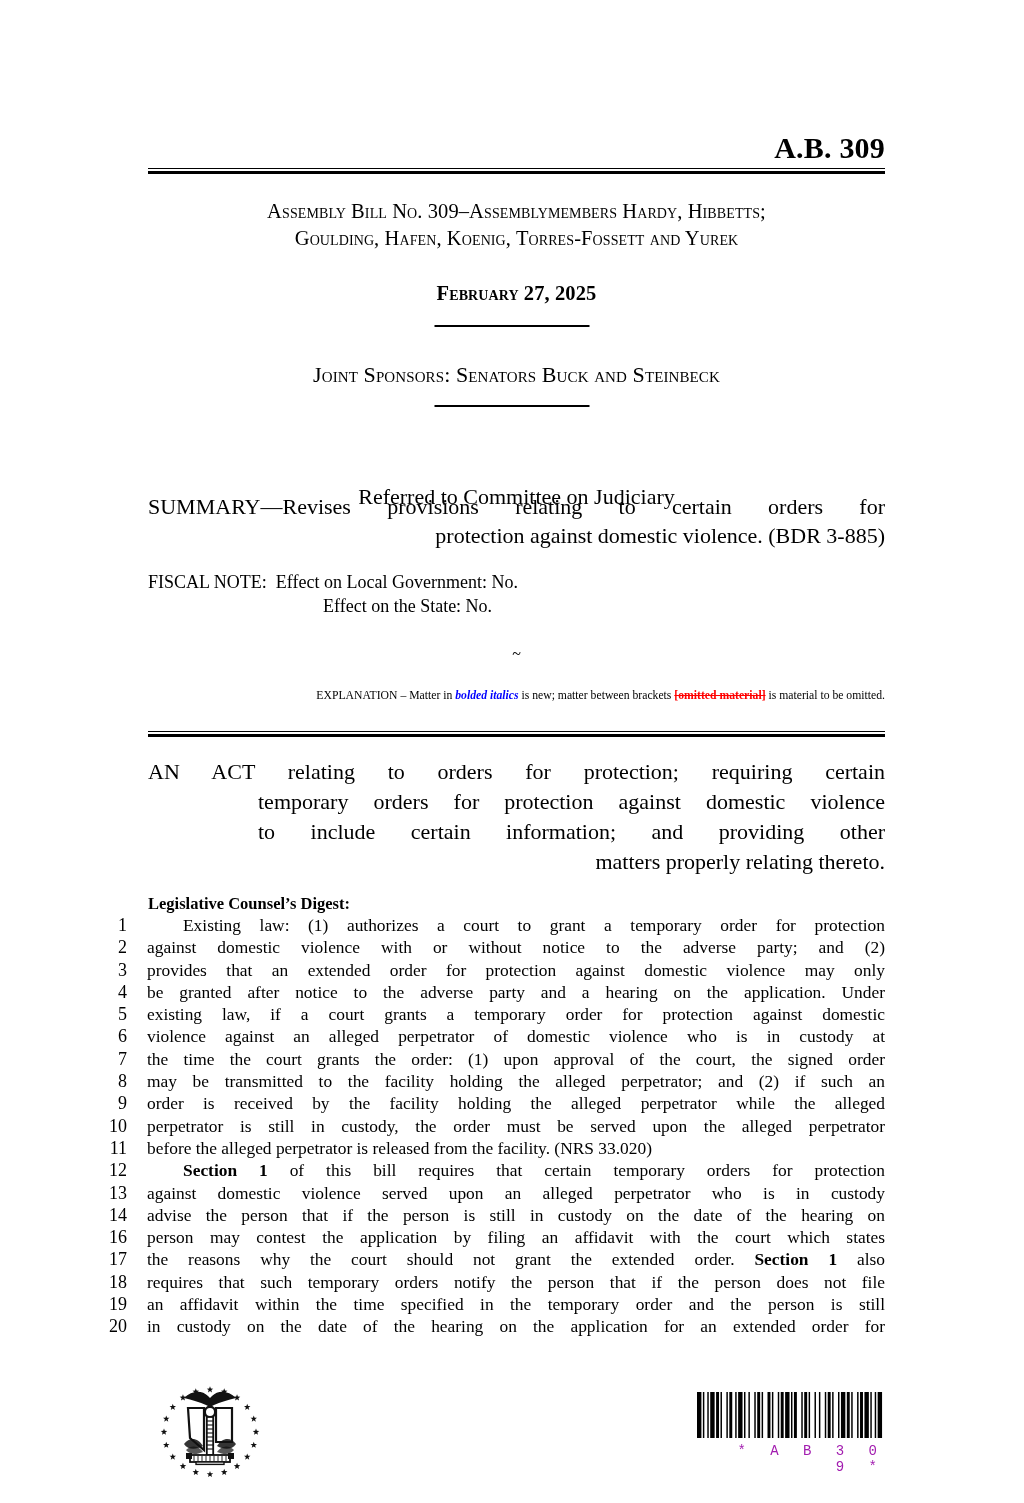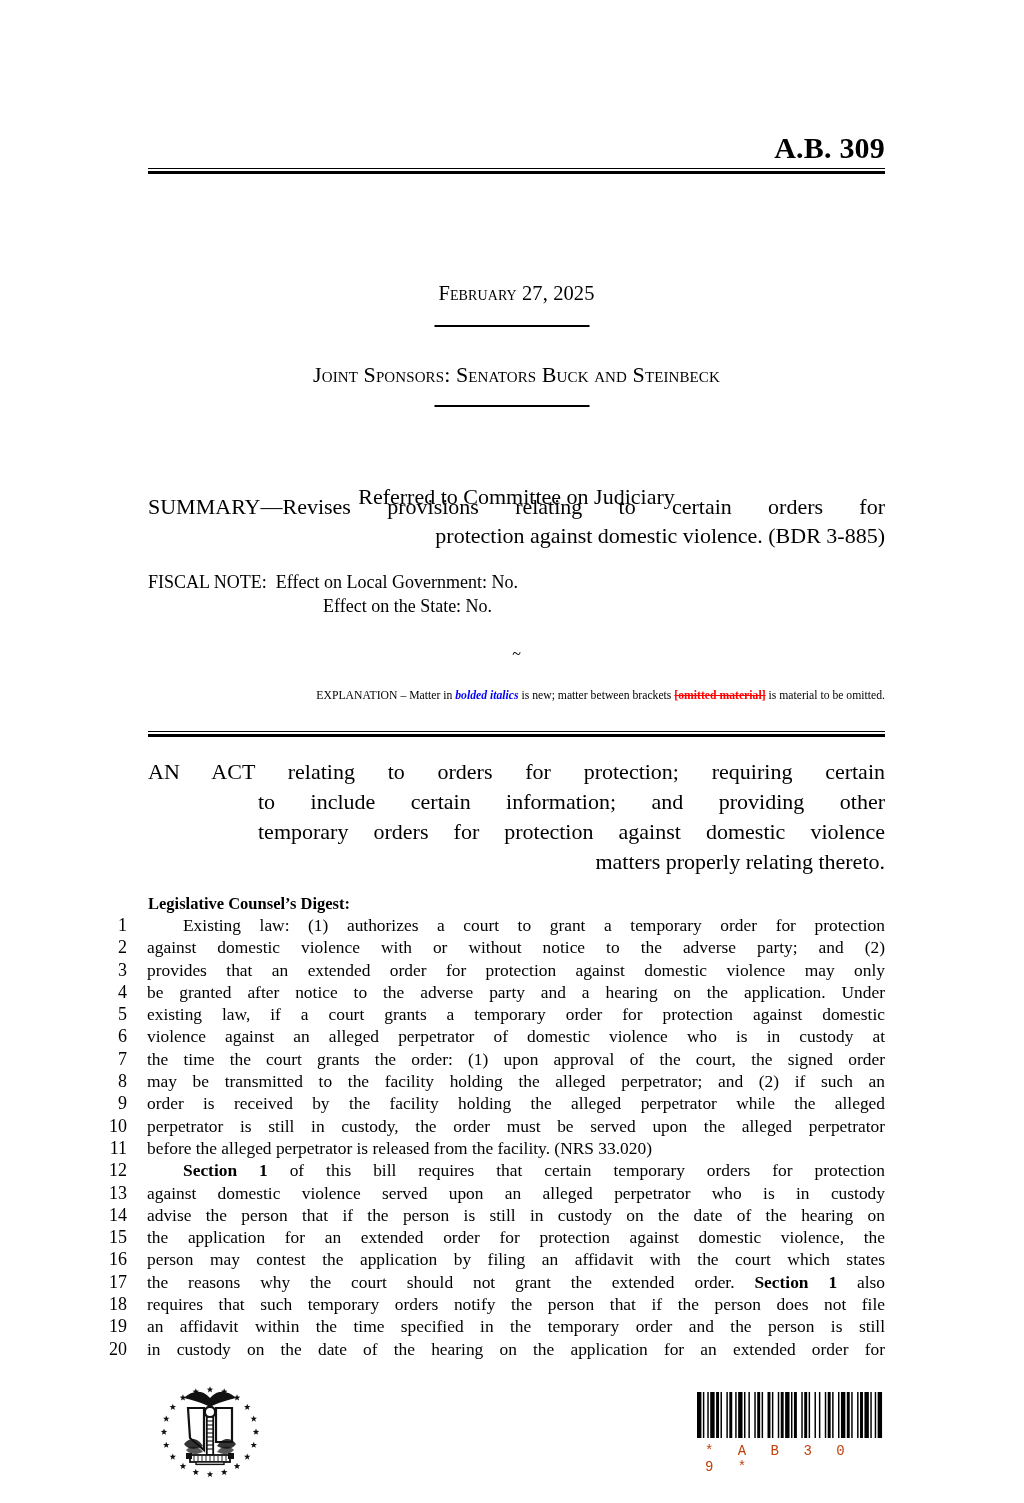--- a/index.html
+++ b/index.html
@@ -68,20 +68,21 @@
   }
 
   #sponsors {
     top: 198px;
     font-size: 20.5px;
     line-height: 1.32;
   }
   #bill-date {
     top: 282px;
     font-size: 20.5px;
+    font-weight: bold;
   }
   #joint-sponsors {
     top: 362px;
     font-size: 22px;
   }
   #referred {
     top: 440px;
     font-size: 22px;
     margin-top: 44px;
   }
@@ -252,41 +253,45 @@
     top: 1392px;
     width: 188px;
   }
   #barcode-bars {
     height: 46px;
     width: 100%;
     display: block;
   }
   #barcode-text {
     margin-top: 5px;
-    text-align: left;
+    text-align: right;
     font-family: "Liberation Mono", "DejaVu Sans Mono", monospace;
     font-size: 14px;
     letter-spacing: 8px;
     padding-left: 8px;
-    color: #c2410c;
+    color: #a21caf;
   }
 </style>
 </head>
 <body>
 
 <div class="page">
 
   <div class="bill-no">A.B. 309</div>
 
   <div class="rule-double" id="rule-top">
     <div class="thin"></div>
     <div class="gap"></div>
     <div class="thick"></div>
   </div>
 
+  <div class="centered-block smallcaps" id="sponsors">
+    <div>Assembly Bill No. 309–Assemblymembers Hardy, Hibbetts;</div>
+    <div>Goulding, Hafen, Koenig, Torres-Fossett and Yurek</div>
+  </div>
 
   <div class="centered-block smallcaps" id="bill-date">February 27, 2025</div>
 
   <div class="sep-short" id="sep-1"></div>
 
   <div class="centered-block smallcaps" id="joint-sponsors">Joint Sponsors: Senators Buck and Steinbeck</div>
 
   <div class="sep-short" id="sep-2"></div>
 
   <div class="centered-block" id="referred">Referred to Committee on Judiciary</div>
@@ -308,22 +313,22 @@
   </div>
 
   <div class="rule-double" id="rule-mid">
     <div class="thin"></div>
     <div class="gap"></div>
     <div class="thick"></div>
   </div>
 
   <div id="an-act">
     <div class="act-l1">AN ACT relating to orders for protection; requiring certain</div>
+    <div class="act-ind">temporary orders for protection against domestic violence</div>
     <div class="act-ind">to include certain information; and providing other</div>
-    <div class="act-ind">temporary orders for protection against domestic violence</div>
     <div class="act-last">matters properly relating thereto.</div>
   </div>
 
   <div id="digest-title">Legislative Counsel’s Digest:</div>
 
   <div id="digest-body">
       <div class="dline">
         <div class="dnum">1</div>
         <div class="dtext"><span class="indent"></span>Existing law: (1) authorizes a court to grant a temporary order for protection</div>
       </div>
@@ -371,24 +376,20 @@
         <div class="dnum">12</div>
         <div class="dtext"><span class="indent"></span><b>Section 1</b> of this bill requires that certain temporary orders for protection</div>
       </div>
       <div class="dline">
         <div class="dnum">13</div>
         <div class="dtext">against domestic violence served upon an alleged perpetrator who is in custody</div>
       </div>
       <div class="dline">
         <div class="dnum">14</div>
         <div class="dtext">advise the person that if the person is still in custody on the date of the hearing on</div>
-      </div>
-      <div class="dline">
-        <div class="dnum">15</div>
-        <div class="dtext">the application for an extended order for protection against domestic violence, the</div>
       </div>
       <div class="dline">
         <div class="dnum">16</div>
         <div class="dtext">person may contest the application by filing an affidavit with the court which states</div>
       </div>
       <div class="dline">
         <div class="dnum">17</div>
         <div class="dtext">the reasons why the court should not grant the extended order. <b>Section 1</b> also</div>
       </div>
       <div class="dline">

